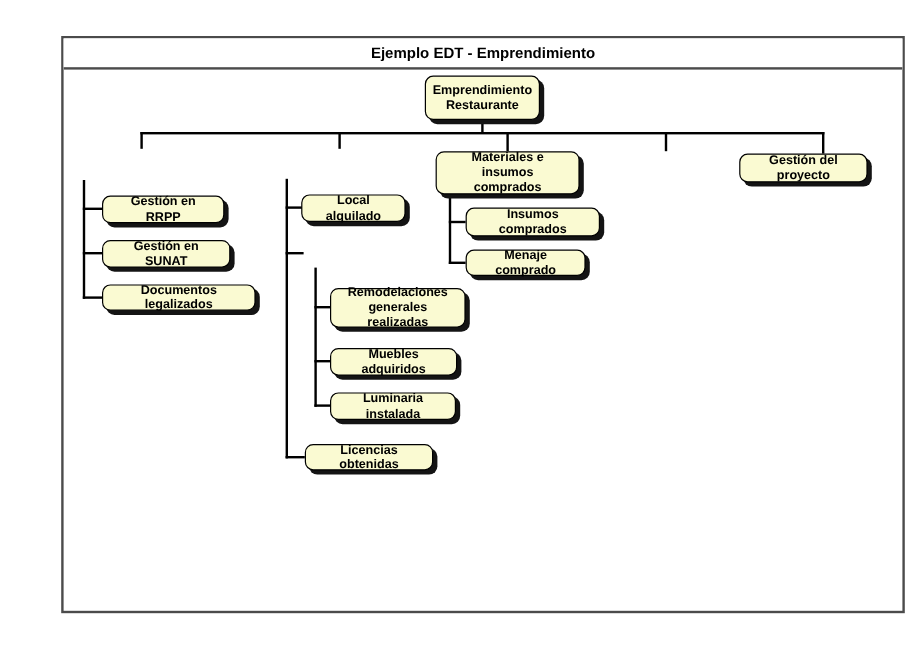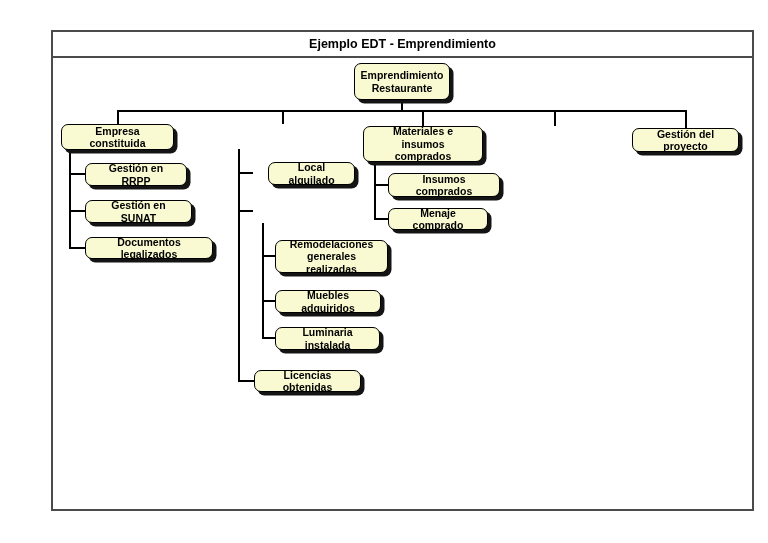--- a/index.html
+++ b/index.html
@@ -87,29 +87,28 @@
   <div class="line" style="left:242px;top:255px;width:13px;height:2px"></div>
   <div class="line" style="left:242px;top:300px;width:13px;height:2px"></div>
   <div class="line" style="left:242px;top:337px;width:13px;height:2px"></div>
 
   <div class="line" style="left:354px;top:162px;width:2px;height:58px"></div>
   <div class="line" style="left:354px;top:184px;width:14px;height:2px"></div>
   <div class="line" style="left:354px;top:218px;width:14px;height:2px"></div>
 
   <div class="node" style="left:334px;top:63px;width:96px;height:37px">Emprendimiento Restaurante</div>
 
-  <div class="node" style="left:41px;top:124px;width:113px;height:26px">Empresa constituida</div>
   <div class="node" style="left:343px;top:126px;width:120px;height:36px">Materiales e insumos comprados</div>
-  <div class="node" style="left:612px;top:128px;width:107px;height:24px">Gestión del proyecto</div>
+  <div class="node" style="left:596px;top:128px;width:107px;height:24px">Gestión del proyecto</div>
 
   <div class="node" style="left:65px;top:163px;width:102px;height:23px">Gestión en RRPP</div>
   <div class="node" style="left:65px;top:200px;width:107px;height:23px">Gestión en SUNAT</div>
   <div class="node" style="left:65px;top:237px;width:128px;height:22px">Documentos legalizados</div>
 
-  <div class="node" style="left:248px;top:162px;width:87px;height:23px">Local alquilado</div>
+  <div class="node" style="left:231px;top:162px;width:87px;height:23px">Local alquilado</div>
   <div class="node" style="left:234px;top:370px;width:107px;height:22px">Licencias obtenidas</div>
 
   <div class="node" style="left:255px;top:240px;width:113px;height:33px">Remodelaciones generales realizadas</div>
   <div class="node" style="left:255px;top:290px;width:106px;height:23px">Muebles adquiridos</div>
   <div class="node" style="left:255px;top:327px;width:105px;height:23px">Luminaria instalada</div>
 
   <div class="node" style="left:368px;top:173px;width:112px;height:24px">Insumos comprados</div>
   <div class="node" style="left:368px;top:208px;width:100px;height:22px">Menaje comprado</div>
 
 </div>

